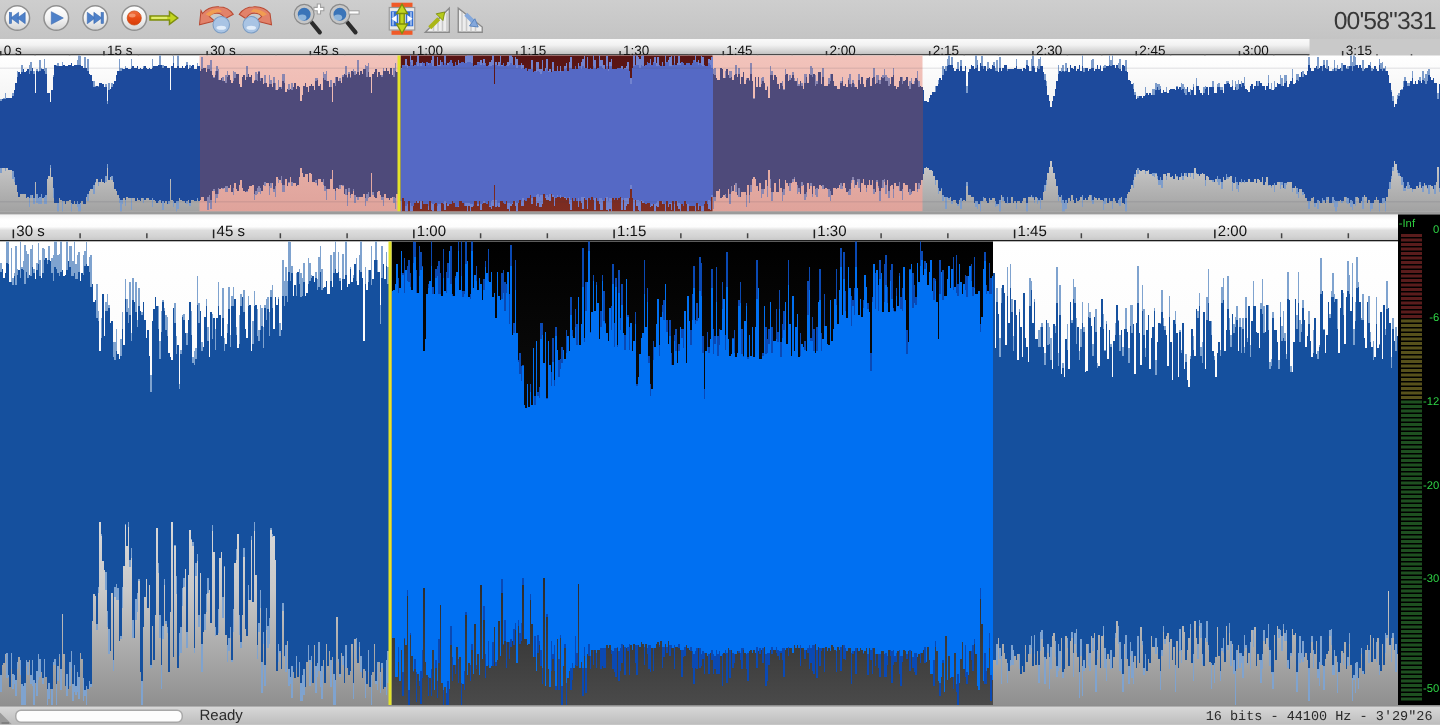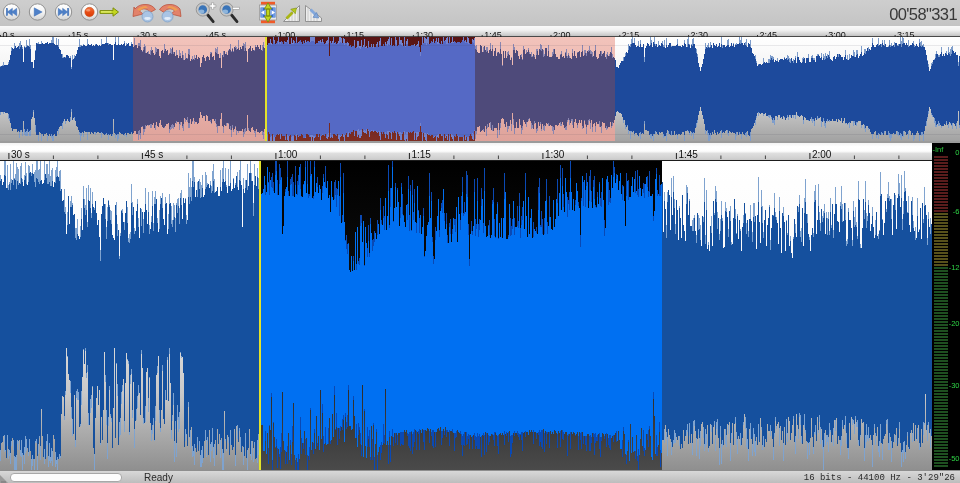--- a/index.html
+++ b/index.html
@@ -1,31 +1,31 @@
 <!DOCTYPE html>
 <html><head><meta charset="utf-8"><style>
 html,body{margin:0;padding:0;background:#c9c9c9;}
 #app{position:relative;width:960px;height:483px;overflow:hidden;font-family:"Liberation Sans",sans-serif;}
 .abs{position:absolute;}
 #toolbar{left:0;top:0;width:960px;height:26px;background:linear-gradient(#cecece,#c4c4c4);}
 #timedisp{position:absolute;right:3px;top:5px;font-size:16.5px;color:#383838;letter-spacing:-0.6px;}
-#ovruler{left:0;top:26px;width:960px;height:11px;background:linear-gradient(#fafafa,#f2f2f2 40%,#d0d0d0 85%,#c2c2c2);border-bottom:1px solid #4a4a4a;box-sizing:border-box;}
+#ovruler{left:0;top:26px;width:873px;height:11px;background:linear-gradient(#fafafa,#f2f2f2 40%,#d0d0d0 85%,#c2c2c2);border-bottom:1px solid #4a4a4a;box-sizing:border-box;}
 #ovwave{left:0;top:37px;width:960px;height:104px;background:linear-gradient(#ffffff,#f2f2f2 35%,#a2a2a2);}
 #ovpink{position:absolute;left:133px;top:0;width:482px;height:104px;background:linear-gradient(#f2c3bb,#ecb6ae 45%,#dfa39b);}
 #ovred{position:absolute;left:267px;top:0;width:208px;height:104px;background:linear-gradient(#581414,#6e221a 55%,#7e2d22);}
 #ovyellow{position:absolute;left:265px;top:0;width:2px;height:104px;background:#e3e32a;}
 #sep1{left:0;top:141px;width:960px;height:2px;background:#9b9b9b;}
 #mainruler{left:0;top:143px;width:932px;height:18px;background:linear-gradient(#f2f2f2,#ffffff 22%,#fdfdfd 48%,#dedede 62%,#d2d2d2 88%,#c8c8c8);border-bottom:1px solid #1c1c1c;box-sizing:border-box;}
 #mainwave{left:0;top:161px;width:932px;height:309px;background:linear-gradient(#ffffff,#fbfbfb 30%,#c9c9c9 75%,#8f8f8f 100%);}
 #mainsel{position:absolute;left:261px;top:0;width:401px;height:309px;background:linear-gradient(#000000,#0c0c0c 35%,#333333 80%,#4a4a4a 100%);}
 #mainyellow{position:absolute;left:259px;top:0;width:2px;height:309px;background:#e3e32a;}
 #meter{left:932px;top:143px;width:28px;height:327px;background:#000;text-align:center;}
 #status{left:0;top:470px;width:960px;height:13px;background:linear-gradient(#d8d8d8,#bdbdbd);border-top:1px solid #8e8e8e;box-sizing:border-box;}
 #pill{position:absolute;left:10px;top:2px;width:110px;height:7px;border-radius:4px;background:#fdfdfd;border:1px solid #a8a8a8;}
-#ready{position:absolute;left:133px;top:0.5px;font-size:10px;color:#2a2a2a;margin-left:11px;}
+#ready{position:absolute;left:133px;top:0.5px;font-size:10px;color:#2a2a2a;}
 #fmt{position:absolute;right:5px;top:1.5px;font-size:9px;color:#2a2a2a;font-family:Liberation Mono, monospace;}
 text{font-family:"Liberation Sans",sans-serif;}
 </style></head><body>
 <div id="app">
 <div class="abs" id="toolbar">
 <svg width="330" height="26" style="position:absolute;left:0;top:0">
 <defs>
 <linearGradient id="btn" x1="0" y1="0" x2="0" y2="1">
             <stop offset="0" stop-color="#ffffff"></stop>
             <stop offset="0.55" stop-color="#f2f2f2"></stop>

